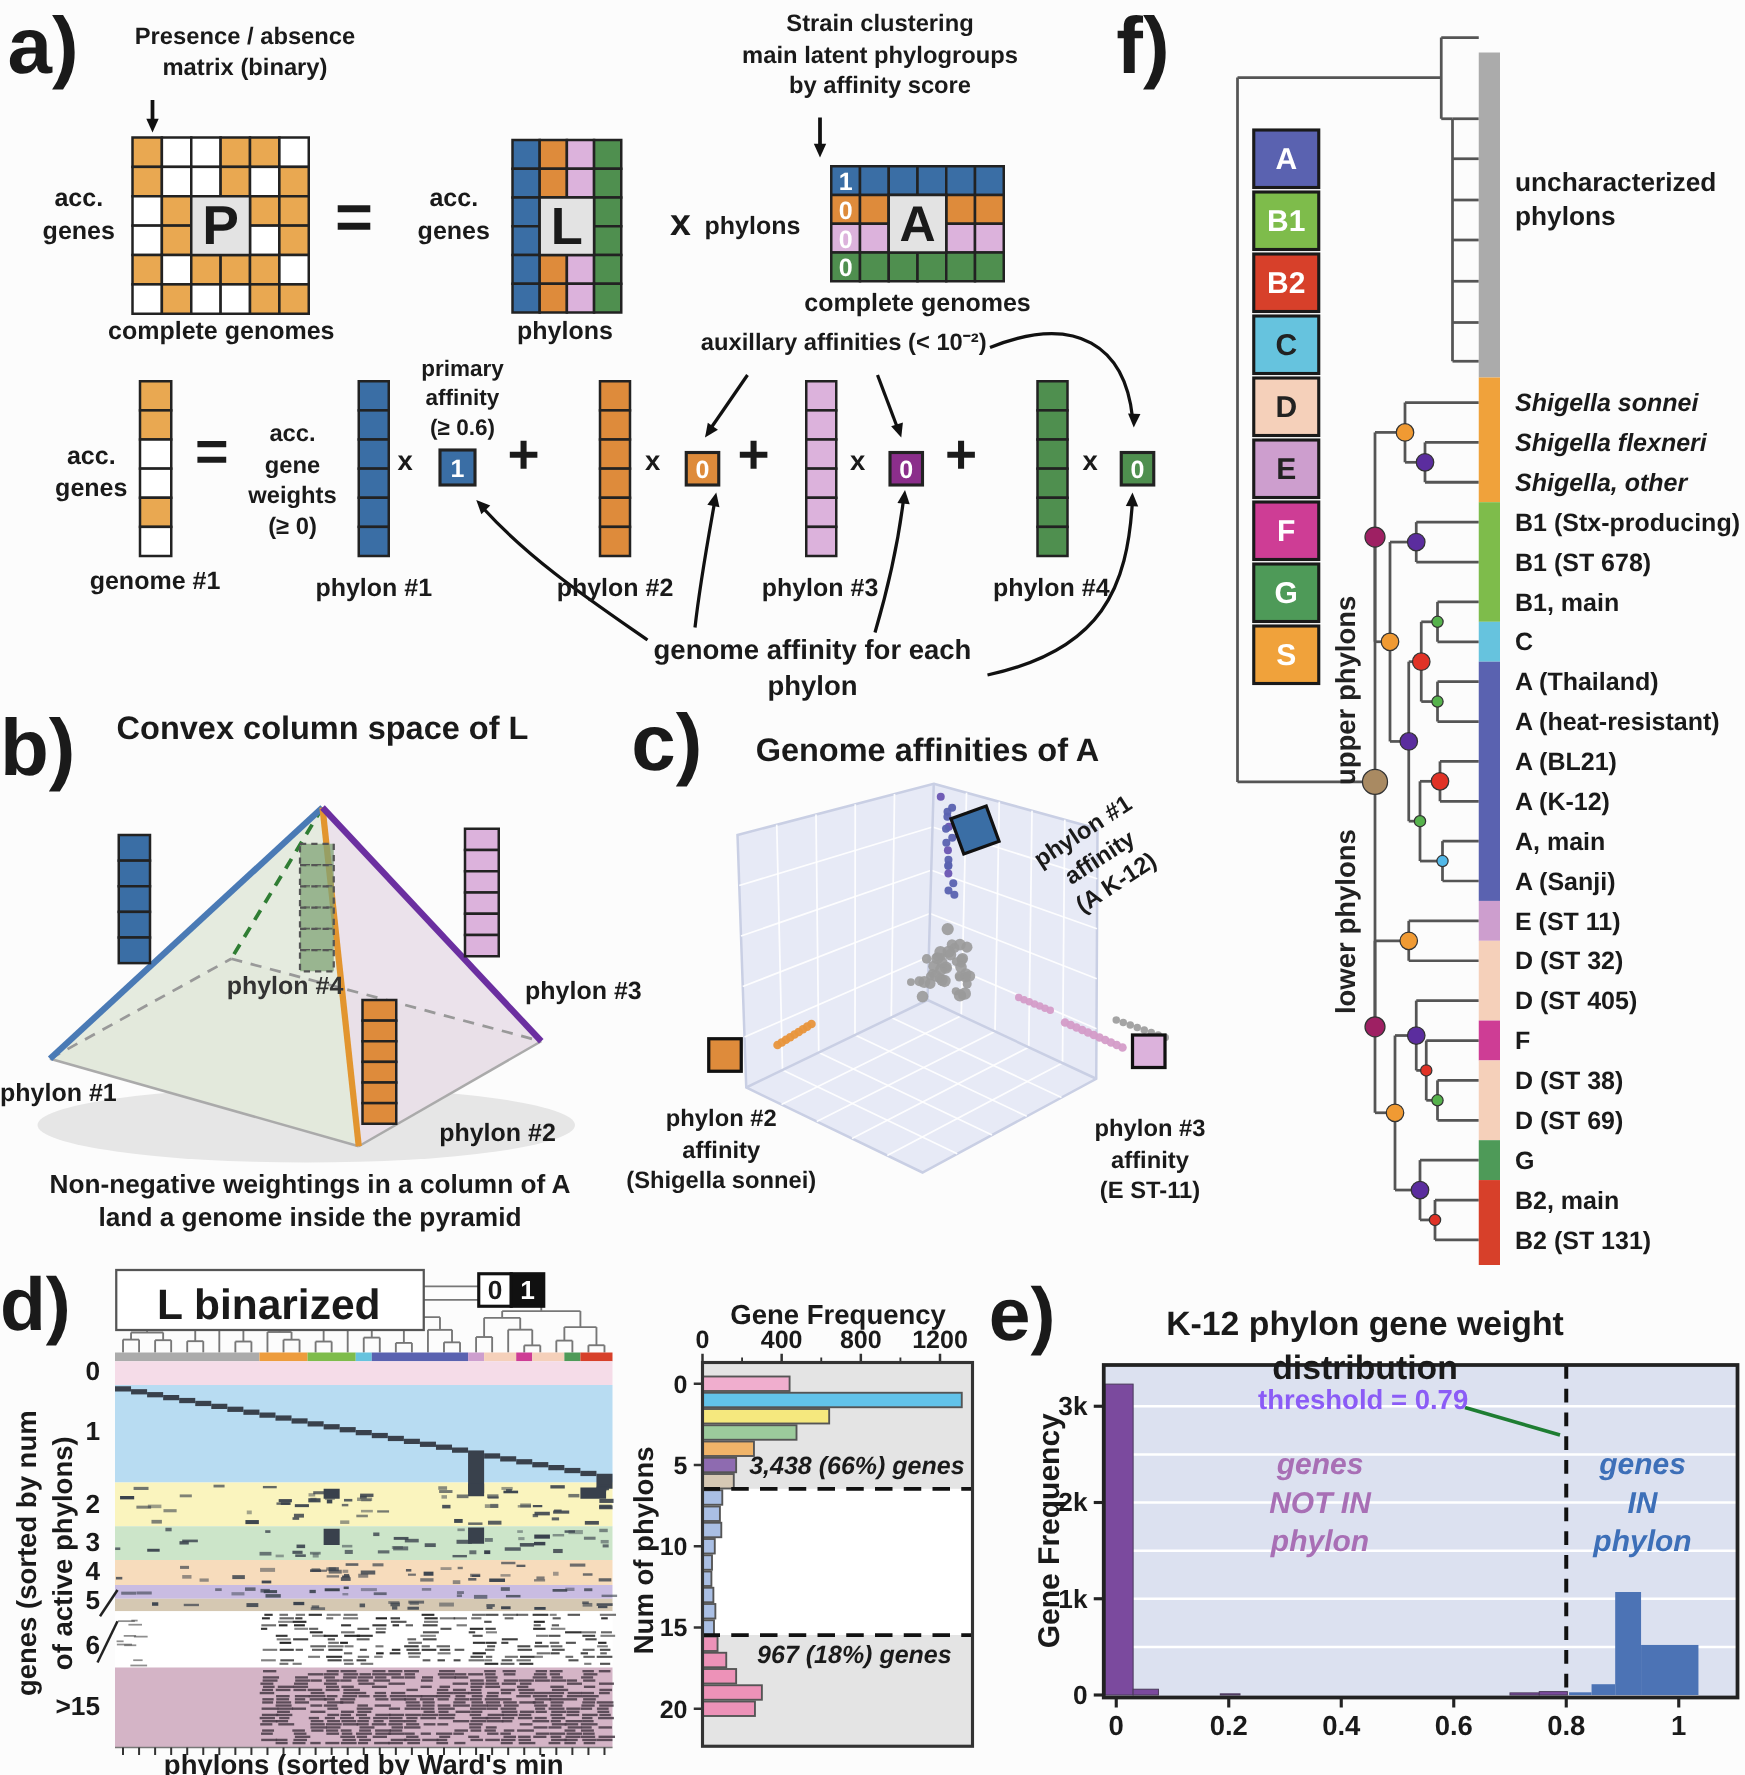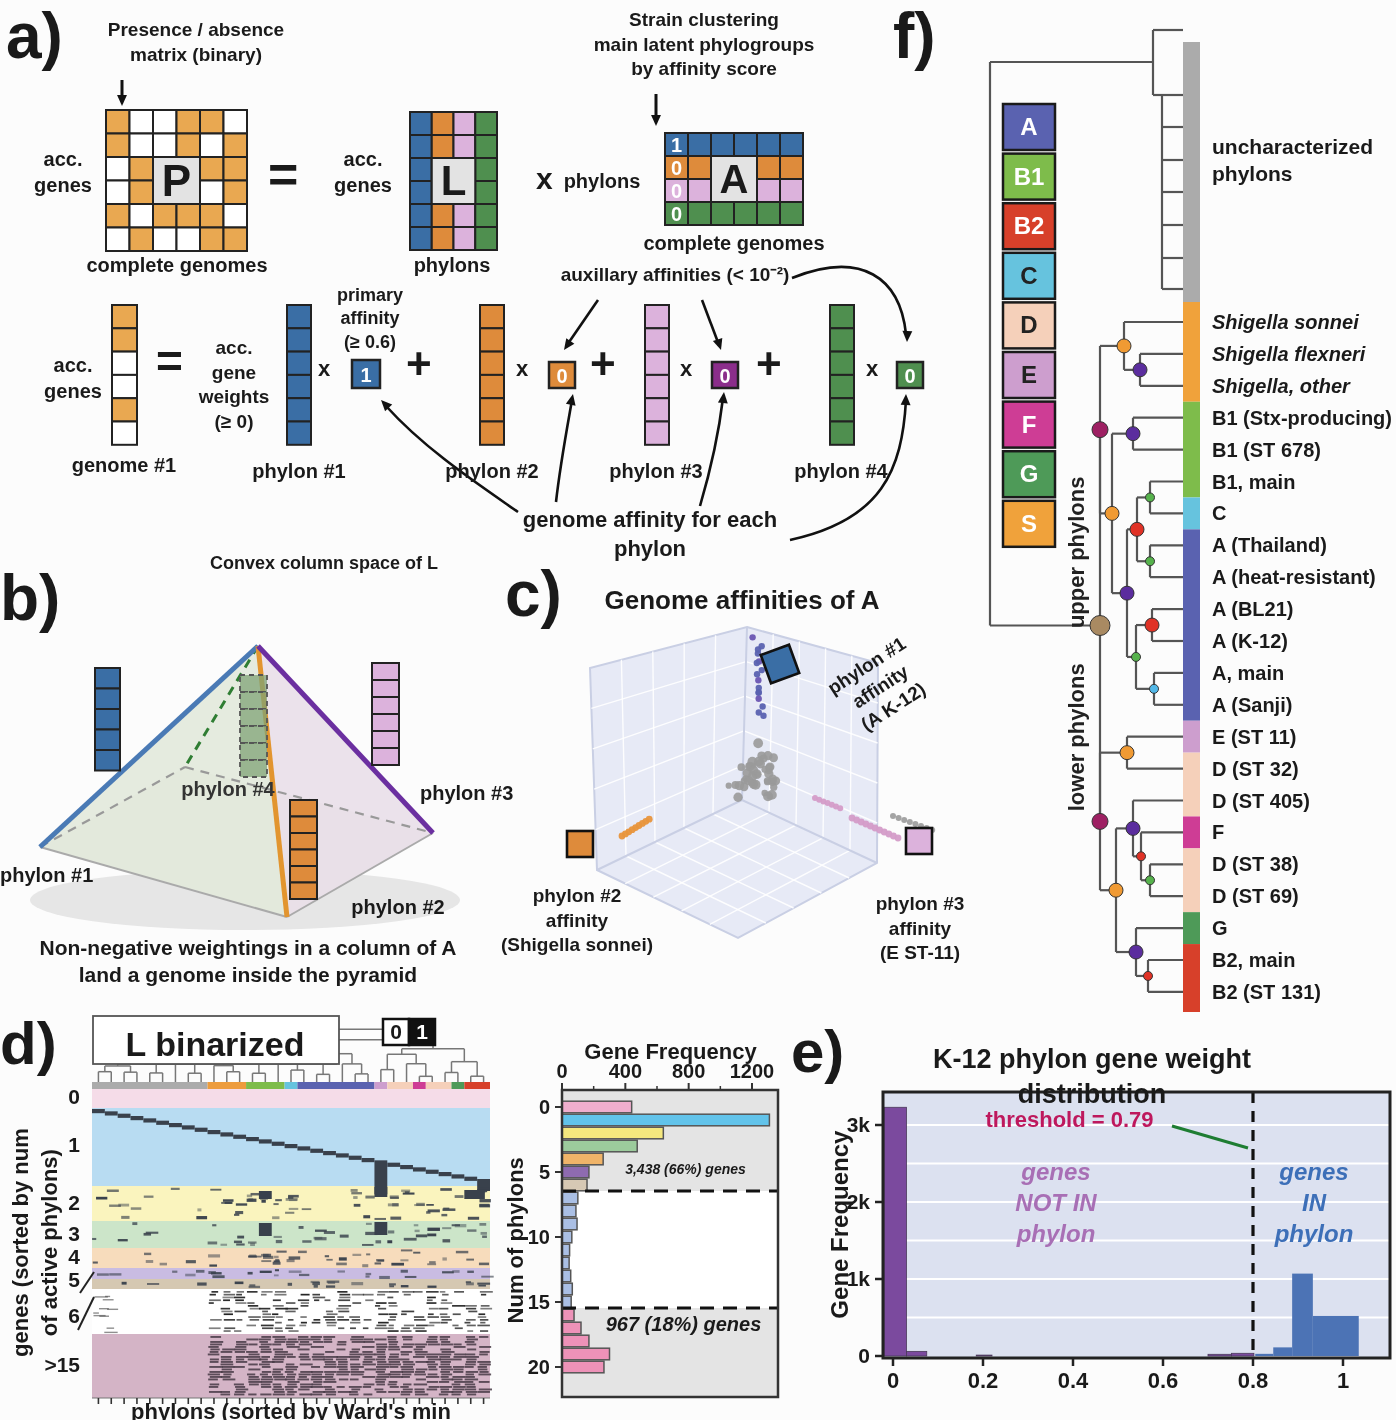--- a/index.html
+++ b/index.html
@@ -1569,21 +1569,21 @@
   <div class="t" style="left:508px;top:506px;width:284px;font-size:22px;">genome affinity for each
 phylon</div>
   <div class="t big" style="left:318px;top:358px;font-size:22px;">x</div>
   <div class="t big" style="left:406px;top:342px;font-size:44px;">+</div>
   <div class="t big" style="left:516px;top:358px;font-size:22px;">x</div>
   <div class="t big" style="left:590px;top:342px;font-size:44px;">+</div>
   <div class="t big" style="left:680px;top:358px;font-size:22px;">x</div>
   <div class="t big" style="left:756px;top:342px;font-size:44px;">+</div>
   <div class="t big" style="left:866px;top:358px;font-size:22px;">x</div>
 
-  <div class="t" style="left:78px;top:552px;width:360px;font-size:18px;text-align:right;">Convex column space of L</div>
+  <div class="t" style="left:78px;top:566px;width:360px;font-size:26px;">Convex column space of L</div>
   <div class="t" style="left:168px;top:776px;width:120px;font-size:20px;color:#333;">phylon #4</div>
   <div class="t left" style="left:420px;top:780px;width:120px;font-size:20px;">phylon #3</div>
   <div class="t left" style="left:0px;top:862px;width:120px;font-size:20px;">phylon #1</div>
   <div class="t" style="left:338px;top:894px;width:120px;font-size:20px;">phylon #2</div>
   <div class="t" style="left:8px;top:934px;width:480px;font-size:21px;">Non-negative weightings in a column of A
 land a genome inside the pyramid</div>
 
   <div class="t" style="left:592px;top:584px;width:300px;font-size:26px;">Genome affinities of A</div>
   <div class="t" style="left:798px;top:650px;width:165px;font-size:19px;transform:rotate(-33deg);">phylon #1
 affinity
@@ -1595,26 +1595,26 @@
 affinity
 (E ST-11)</div>
 
   <div class="t" style="left:95px;top:1022px;width:240px;font-size:34px;">L binarized</div>
   <div class="t rot" style="left:-114px;top:1214px;width:300px;font-size:22px;">genes (sorted by num
 of active phylons)</div>
   <div class="t" style="left:91px;top:1398px;width:400px;font-size:22px;">phylons (sorted by Ward's min variance)</div>
 
   <div class="t" style="left:568px;top:1038px;width:205px;font-size:22px;">Gene Frequency</div>
   <div class="t rot" style="left:366px;top:1226px;width:300px;font-size:22px;">Num of phylons</div>
-  <div class="t ital" style="left:588px;top:1160px;width:195px;font-size:14px;">3,438 (66%) genes</div>
+  <div class="t ital" style="left:588px;top:1160px;width:195px;font-size:20px;">3,438 (66%) genes</div>
   <div class="t ital" style="left:586px;top:1311px;width:195px;font-size:20px;">967 (18%) genes</div>
 
   <div class="t" style="left:872px;top:1042px;width:440px;font-size:27px;">K-12 phylon gene weight distribution</div>
   <div class="t rot" style="left:700px;top:1209px;width:280px;font-size:24px;">Gene Frequency</div>
-  <div class="t right" style="left:967px;top:1106px;width:205px;font-size:22px;color:#be185d;">threshold = 0.79</div>
+  <div class="t right" style="left:988px;top:1106px;width:205px;font-size:22px;color:#8b5cf6;">threshold = 0.79</div>
   <div class="t ital" style="left:976px;top:1156px;width:160px;font-size:24px;color:#A86FB5;">genes
 NOT IN
 phylon</div>
   <div class="t ital" style="left:1250px;top:1156px;width:128px;font-size:24px;color:#3D6FB8;">genes
 IN
 phylon</div>
 
   <div class="t left" style="left:1212px;top:133px;width:190px;font-size:21px;">uncharacterized
 phylons</div>
   <div class="t rot" style="left:977px;top:538px;width:200px;font-size:22px;color:#222;">upper phylons</div>

